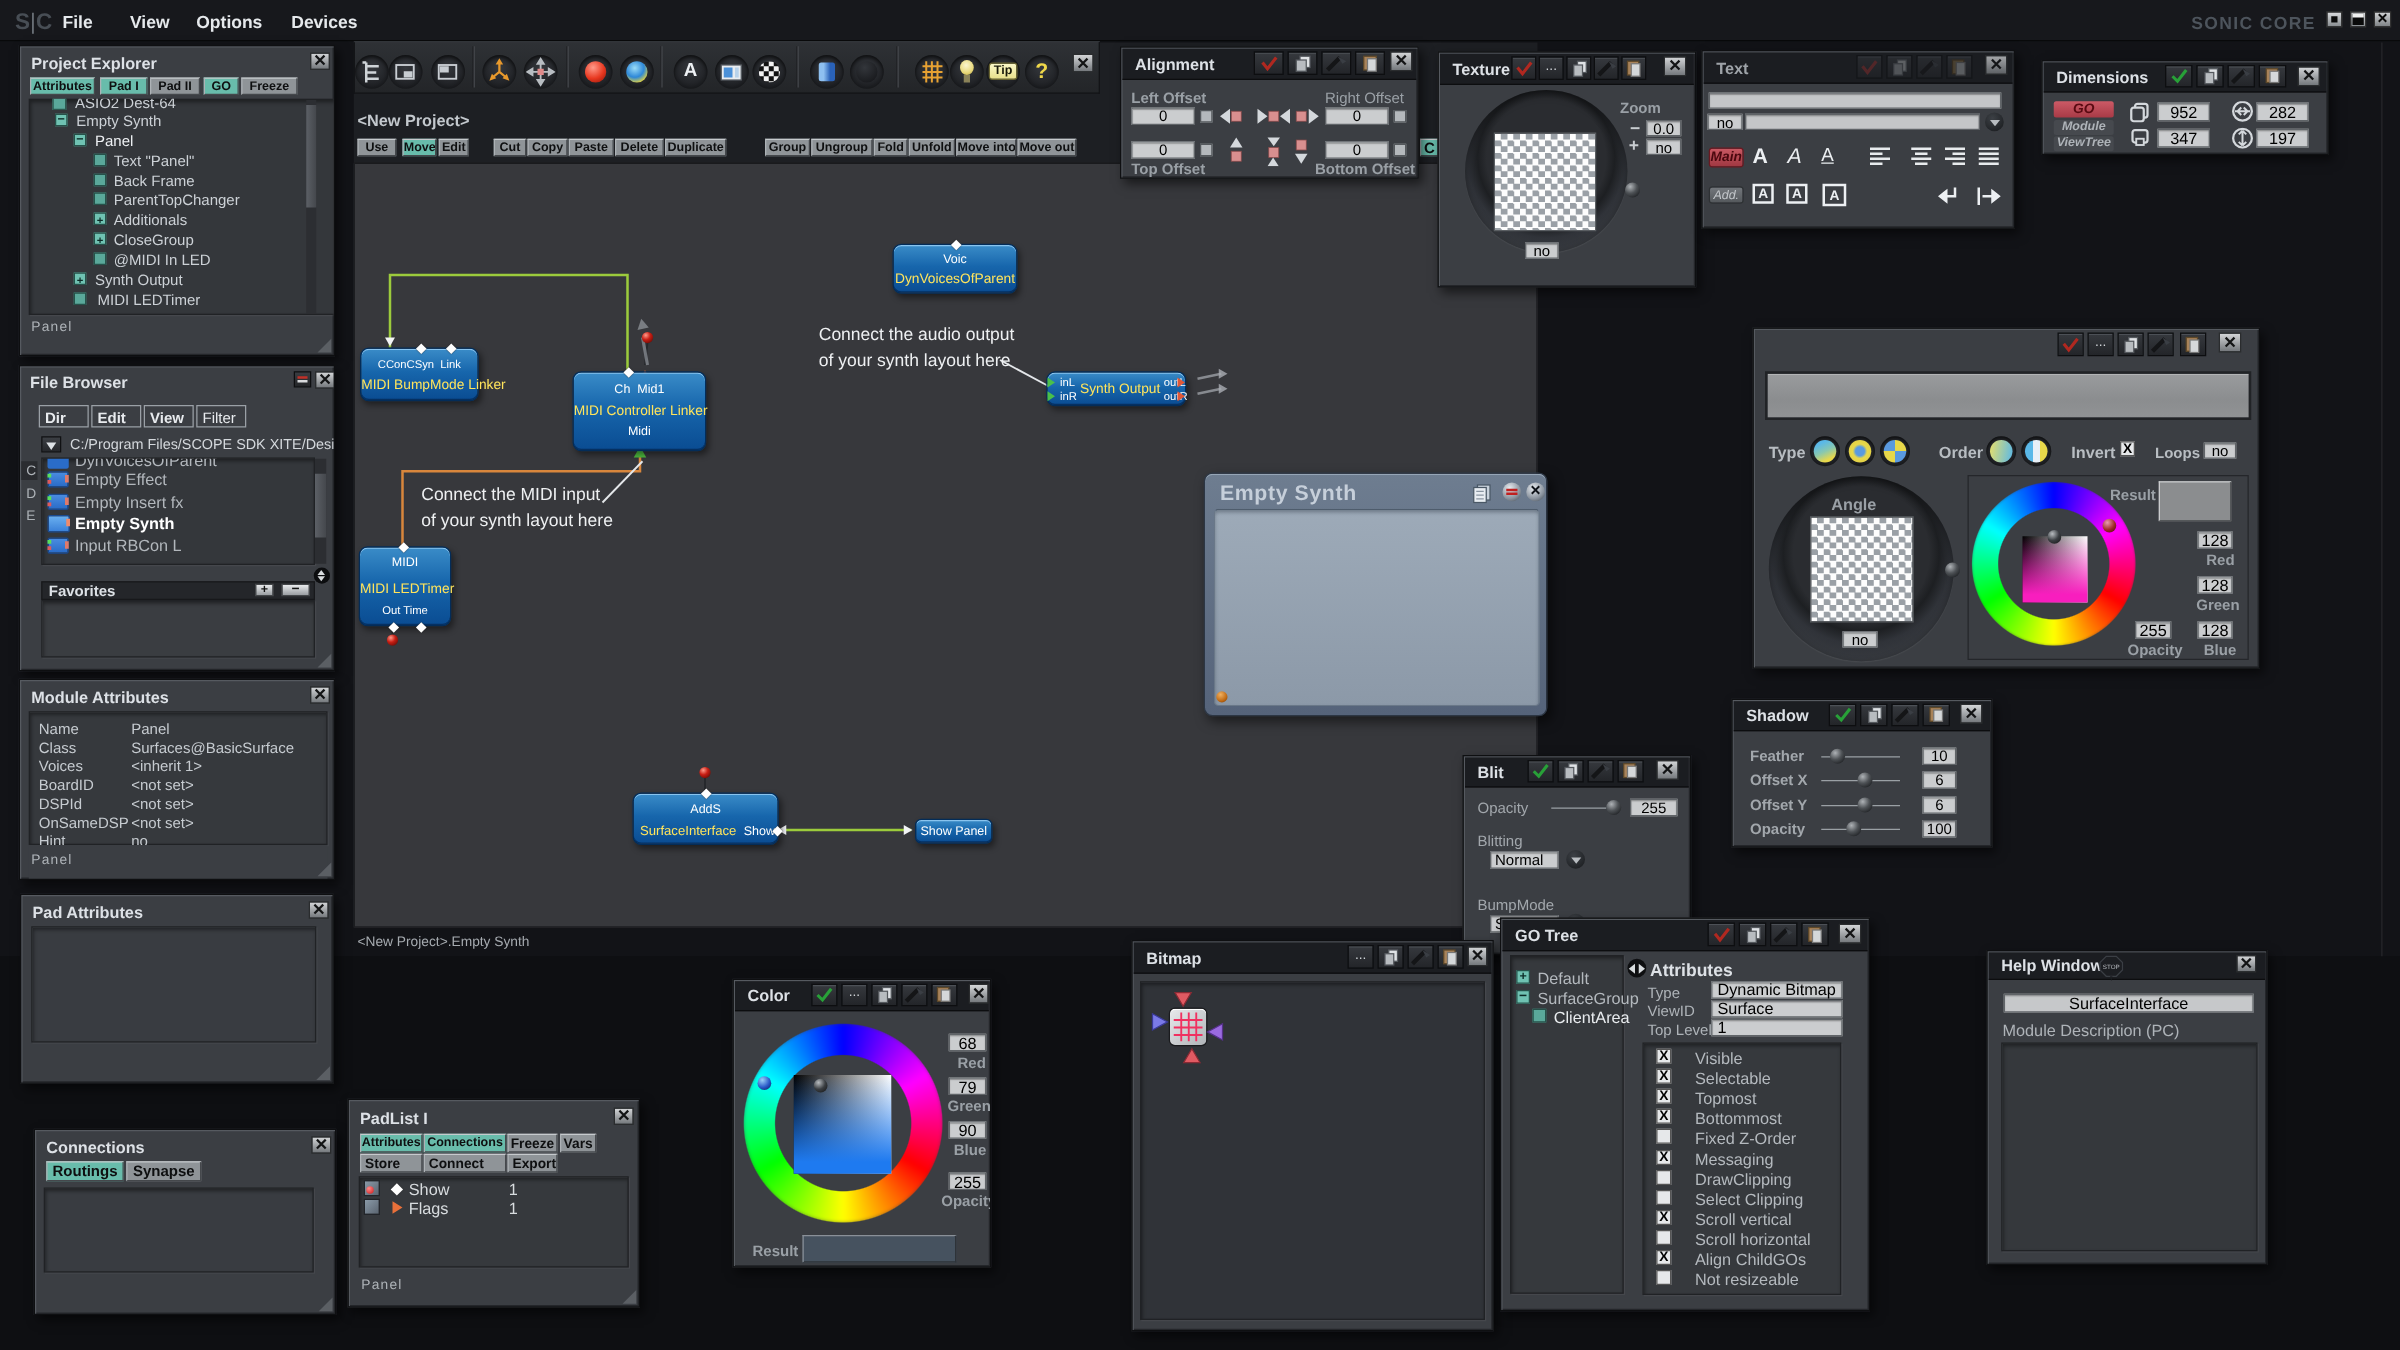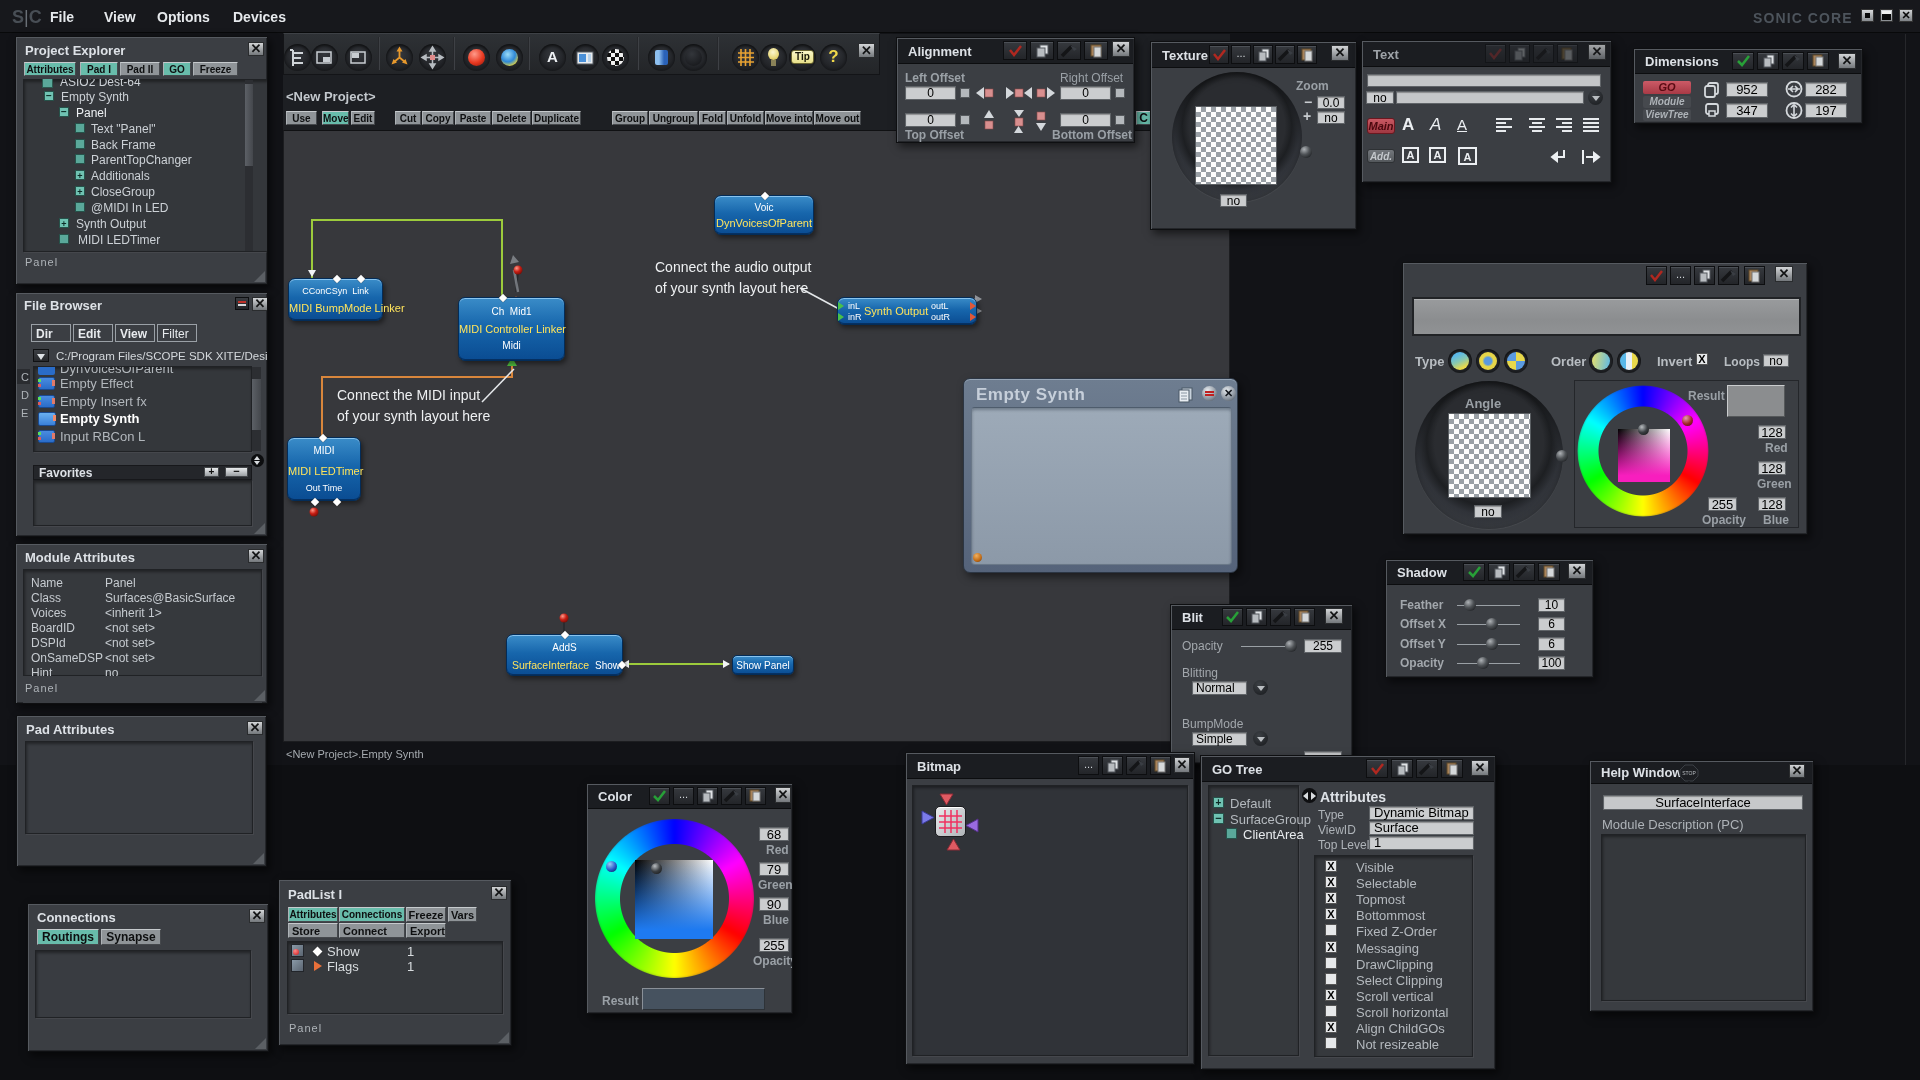--- a/index.html
+++ b/index.html
@@ -321,21 +321,21 @@
  <div class="nt nw" style="top:45px;font-size:9px">Out Time</div>
  <div class="dia" style="left:32px;top:-3px"></div>
     <div class="dia" style="left:24px;top:61px"></div>
     <div class="dia" style="left:46px;top:61px"></div>
 </div>
 <div class="nd" style="left:714px;top:195px;width:100px;height:40px">
  <div class="nt nw" style="top:6px">Voic</div>
  <div class="nt ny" style="top:21px;font-size:11px">DynVoicesOfParent</div>
  <div class="dia" style="left:47px;top:-3px"></div>
 </div>
-<div class="nd" style="left:837px;top:297px;width:140px;height:28px">
+<div class="nd" style="left:837px;top:297px;width:112px;height:28px">
  <div class="a nw" style="left:10px;top:3px;font-size:9px">inL</div>
  <div class="a nw" style="left:10px;top:14px;font-size:9px">inR</div>
  <div class="a ny" style="left:26px;top:7px;font-size:11px">Synth Output</div>
  <div class="a nw" style="left:93px;top:3px;font-size:9px">outL</div>
  <div class="a nw" style="left:93px;top:14px;font-size:9px">outR</div>
  <div class="tri" style="left:0;top:4px;border-width:4px 0 4px 6px;border-color:transparent transparent transparent #4ac04a"></div>
  <div class="tri" style="left:0;top:15px;border-width:4px 0 4px 6px;border-color:transparent transparent transparent #4ac04a"></div>
  <div class="tri" style="right:0;top:4px;border-width:4px 0 4px 6px;border-color:transparent transparent transparent #e05838"></div>
  <div class="tri" style="right:0;top:15px;border-width:4px 0 4px 6px;border-color:transparent transparent transparent #e05838"></div>
 </div>
@@ -491,21 +491,21 @@
  <div class="a" style="left:68px;top:74px;color:#eceff2;font-style:italic;font-size:17px">A</div>
  <div class="a" style="left:95px;top:75px;color:#eceff2;font-size:15px;text-decoration:underline">A</div>
  <svg class="a" style="left:133px;top:76px" width="110" height="16">
   <g stroke="#e8ebee" stroke-width="2">
         <path d="M1 2h16M1 6h10M1 10h16M1 14h10"></path>
         <path d="M34 2h16M37 6h10M34 10h16M37 14h10"></path>
         <path d="M61 2h16M67 6h10M61 10h16M67 14h10"></path>
         <path d="M88 2h16M88 6h16M88 10h16M88 14h16"></path>
       </g>
  </svg>
- <div class="a" style="left:5px;top:108px;width:28px;height:14px;background:linear-gradient(#73777c,#54585c);border-radius:3px;border:1px solid #2e3134;color:#c4c8cc;font-style:italic;font-weight:bold;font-size:10px;text-align:center;line-height:13px">Add.</div>
+ <div class="a" style="left:5px;top:108px;width:28px;height:14px;background:linear-gradient(#73777c,#54585c);border-radius:3px;border:1px solid #2e3134;color:#c4c8cc;font-style:italic;font-weight:normal;font-size:10px;text-align:center;line-height:13px">Add.</div>
  <div class="a" style="left:40px;top:106px;width:17px;height:16px;border:2px solid #eceff2;color:#eceff2;font-weight:bold;font-size:11px;text-align:center;line-height:12px">A</div>
  <div class="a" style="left:67px;top:106px;width:17px;height:16px;border:2px solid #eceff2;color:#eceff2;font-weight:bold;font-size:11px;text-align:center;line-height:12px">A</div>
  <div class="a" style="left:96px;top:106px;width:19px;height:18px;border:2px solid #eceff2;color:#eceff2;font-weight:bold;font-size:11px;text-align:center;line-height:17px">A</div>
  <svg class="a" style="left:188px;top:106px" width="52" height="18">
       <g stroke="#eceff2" stroke-width="2" fill="#eceff2">
         <path d="M14 3v7H4" fill="none"></path>
         <path d="M7 6l-5 4 5 4z"></path>
         <path d="M33 3v14M36 10h10" fill="none"></path>
         <path d="M44 6l5 4-5 4z"></path>
       </g>
@@ -757,21 +757,21 @@
       </g>
     </svg>
  <svg class="a" style="left:14px;top:38px" width="64" height="62">
   <polygon points="20,3 33,3 26.5,14" fill="#e05a62" stroke="#8a2a34" stroke-width="1"></polygon>
   <polygon points="2,20 2,33 14,26.5" fill="#7a7ae8" stroke="#3a3a98" stroke-width="1"></polygon>
   <polygon points="58,28 58,41 46,34.5" fill="#9a6ae0" stroke="#55308a" stroke-width="1"></polygon>
   <polygon points="27,59 40,59 33.5,48" fill="#e05a62" stroke="#8a2a34" stroke-width="1"></polygon>
  </svg>
 </div>
 
-<div class="pnl" style="left:1200px;top:755px;width:296px;height:315px;z-index:5">
+<div class="pnl" style="left:1200px;top:734px;width:296px;height:315px;z-index:5">
  <div class="tb" style="height:25px">
       <div class="tt" style="top:5px">GO Tree</div>
     </div>
  <div class="tbn" style="left:165px;top:3px;width:22px"><svg width="18" height="15">
         <path d="M4 7l4 5 7-9" fill="none" stroke="#b02820" stroke-width="2.5"></path>
       </svg></div>
  <div class="tbn" style="left:190px;top:3px;width:22px"><svg width="18" height="15">
         <rect x="8" y="2" width="7" height="9" fill="#dfe2e5" stroke="#55595e"></rect>
         <rect x="5" y="5" width="7" height="9" fill="#b8bcc0" stroke="#55595e"></rect>
       </svg></div>

